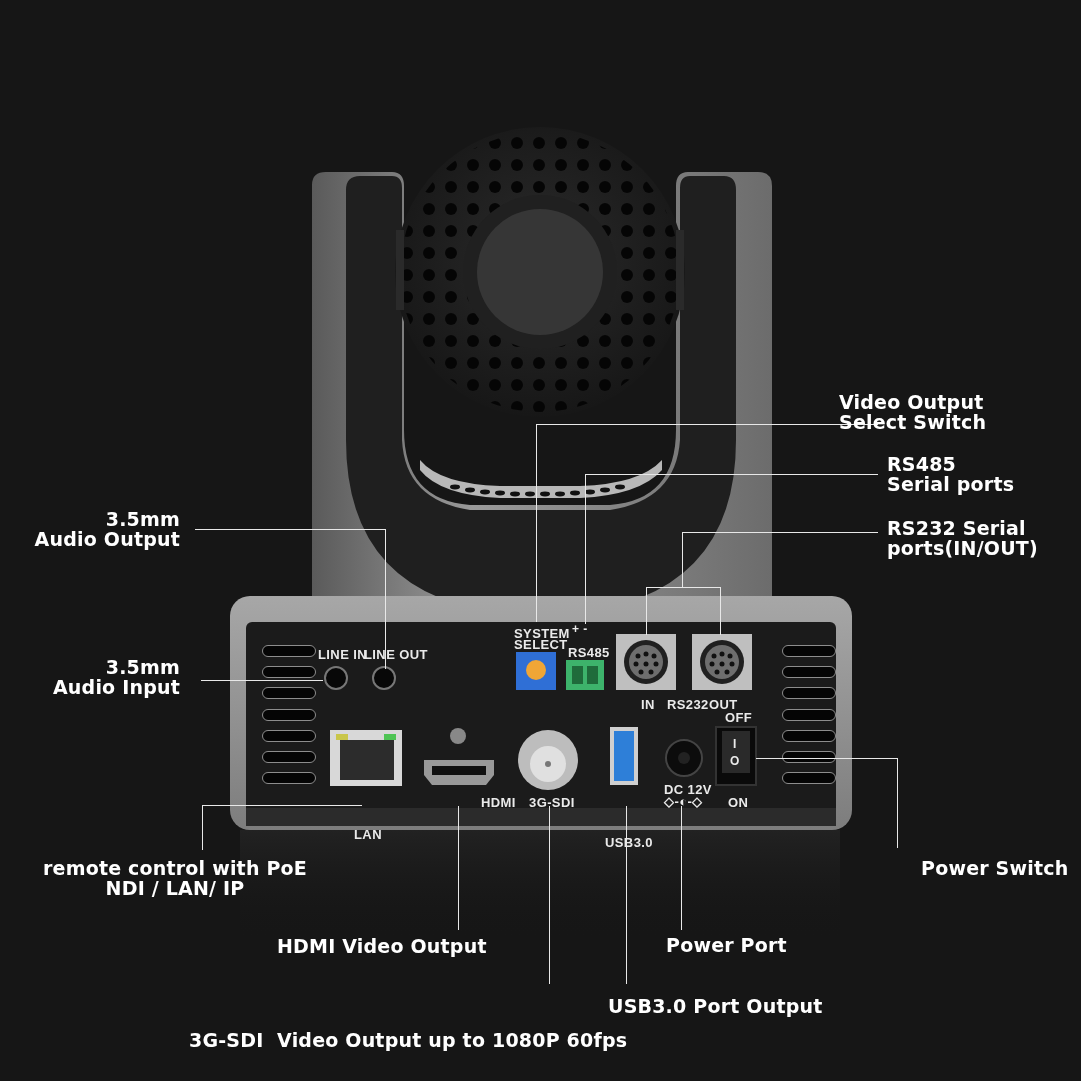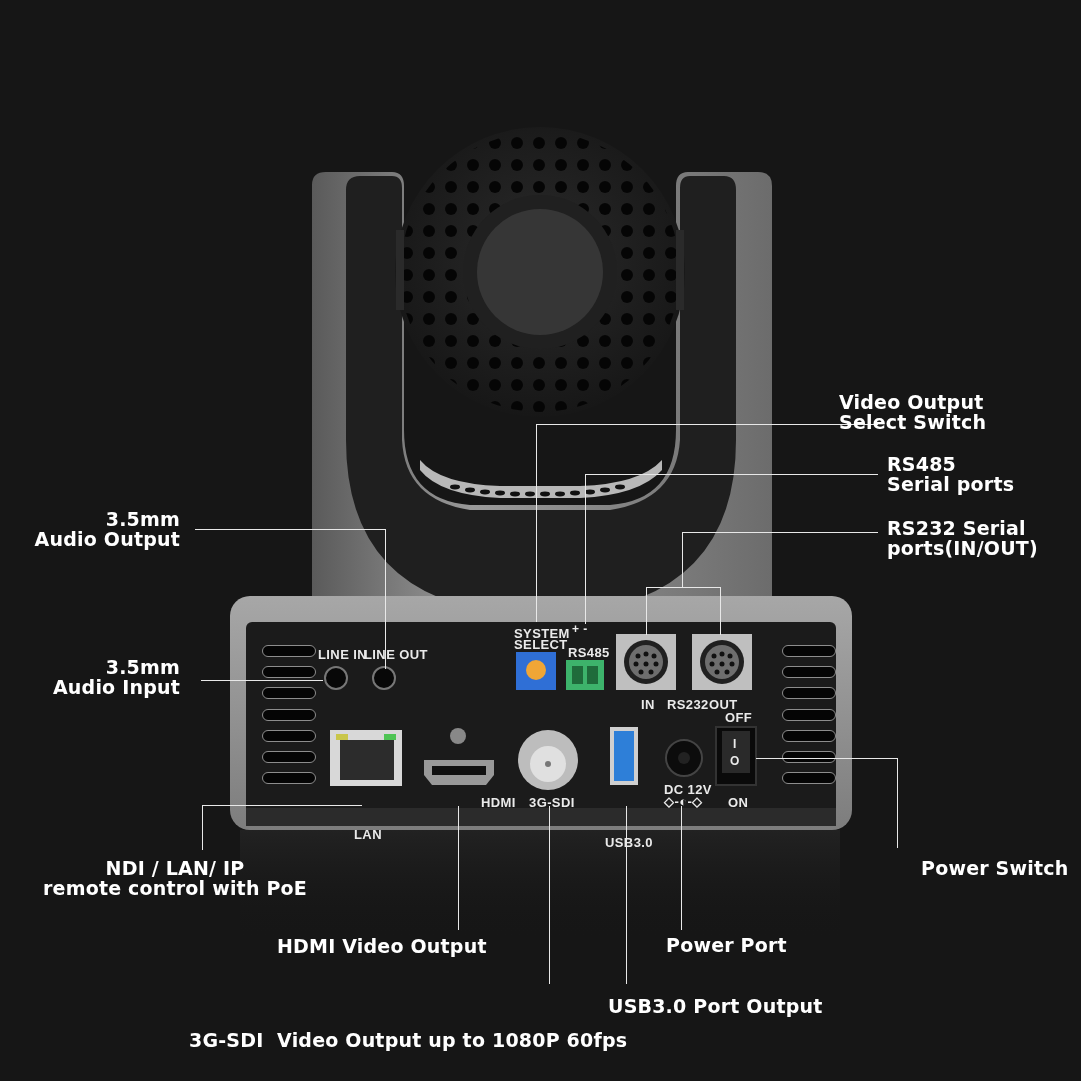--- a/index.html
+++ b/index.html
@@ -224,20 +224,20 @@
 </div>
 <div class="lbl r" style="left:30px;width:150px;top:509px;">
   <div>3.5mm</div>
   <div>Audio Output</div>
 </div>
 <div class="lbl r" style="left:30px;width:150px;top:657px;">
   <div>3.5mm</div>
   <div>Audio Input</div>
 </div>
 <div class="lbl c" style="left:40px;width:270px;top:858px;">
+  <div>remote control with PoE</div>
   <div>NDI / LAN/ IP</div>
-  <div>remote control with PoE</div>
 </div>
 <div class="lbl" style="left:887px;top:858px;margin-left:34px;">Power Switch</div>
 <div class="lbl" style="left:277px;top:936px;">HDMI Video Output</div>
 <div class="lbl" style="left:666px;top:935px;">Power Port</div>
 <div class="lbl" style="left:189px;top:996px;white-space:pre;margin-top:34px;">3G-SDI  Video Output up to 1080P 60fps</div>
 <div class="lbl" style="left:608px;top:996px;">USB3.0 Port Output</div>
 
 </body></html>

